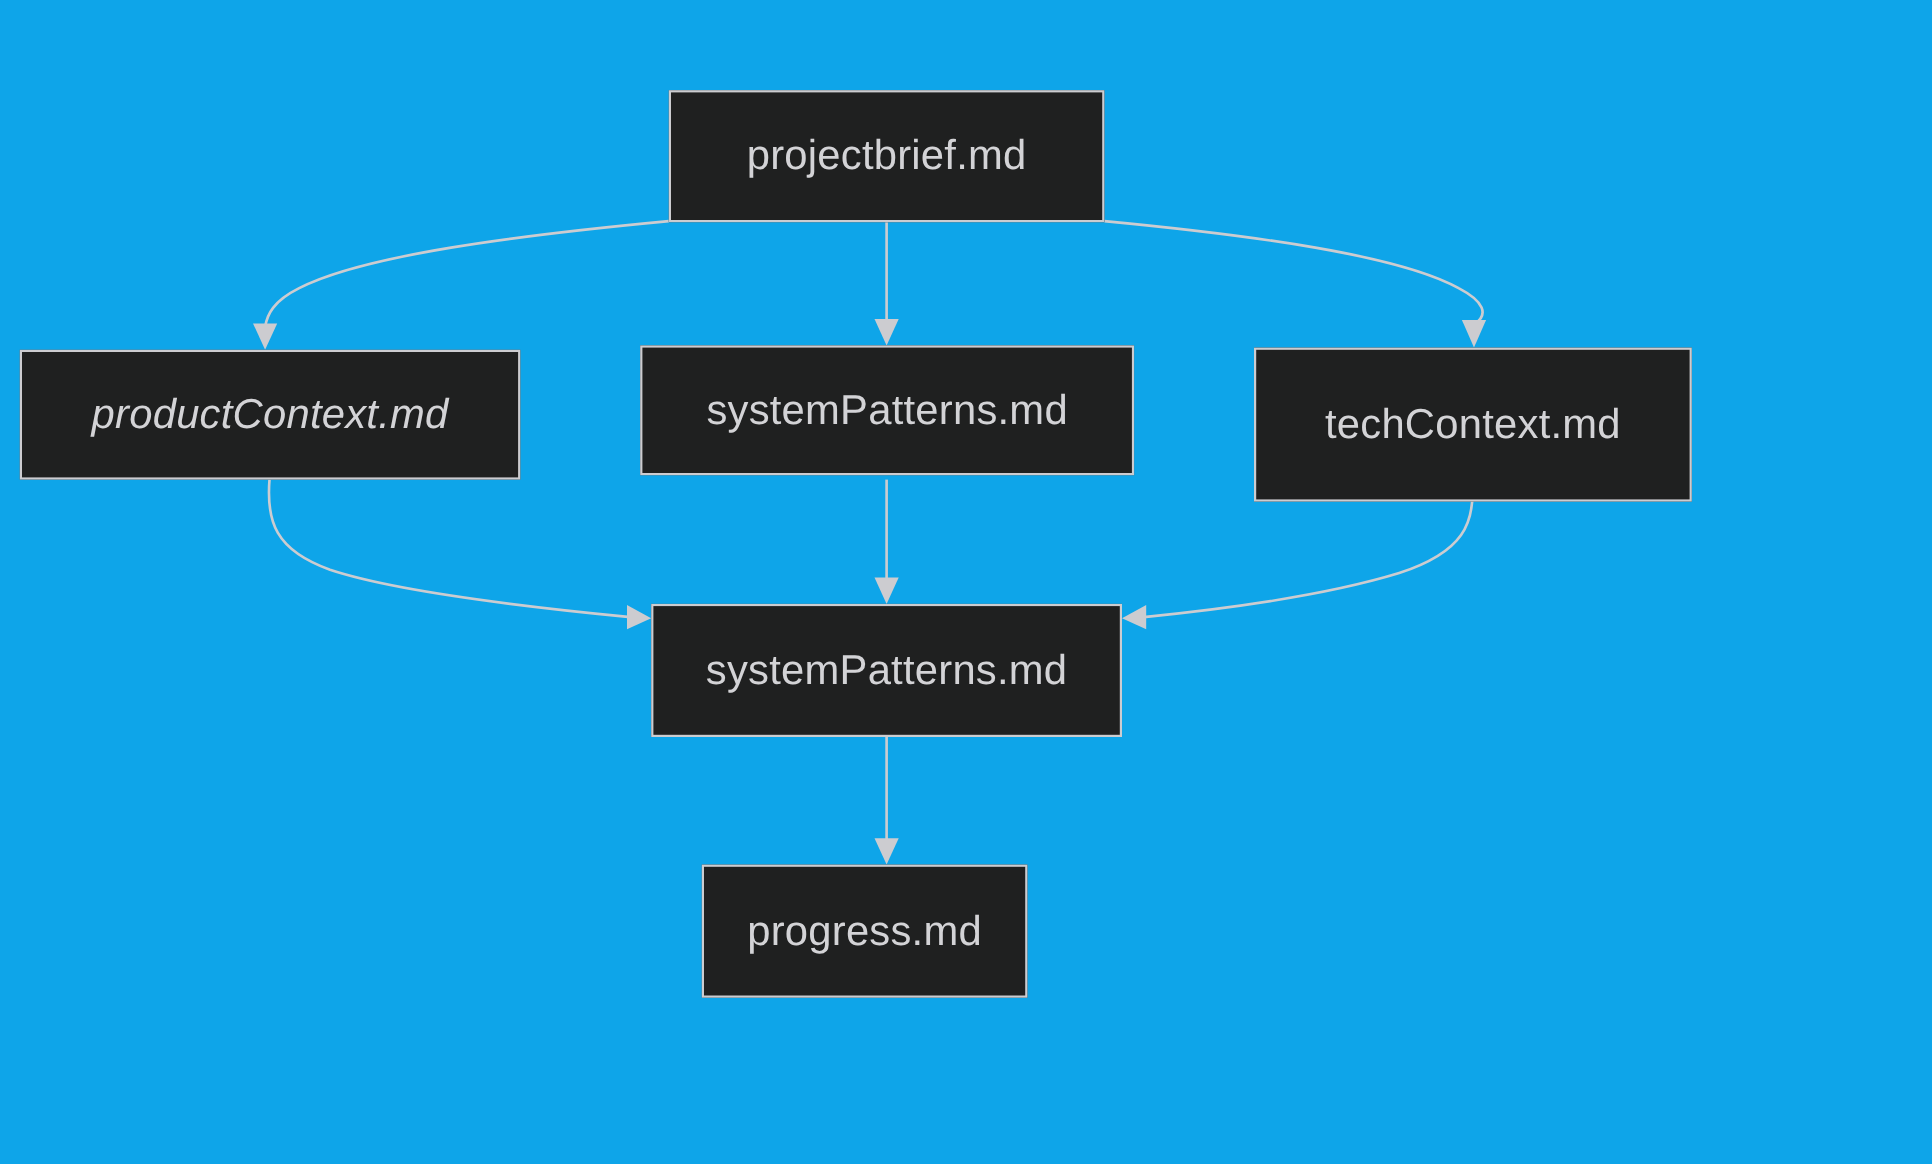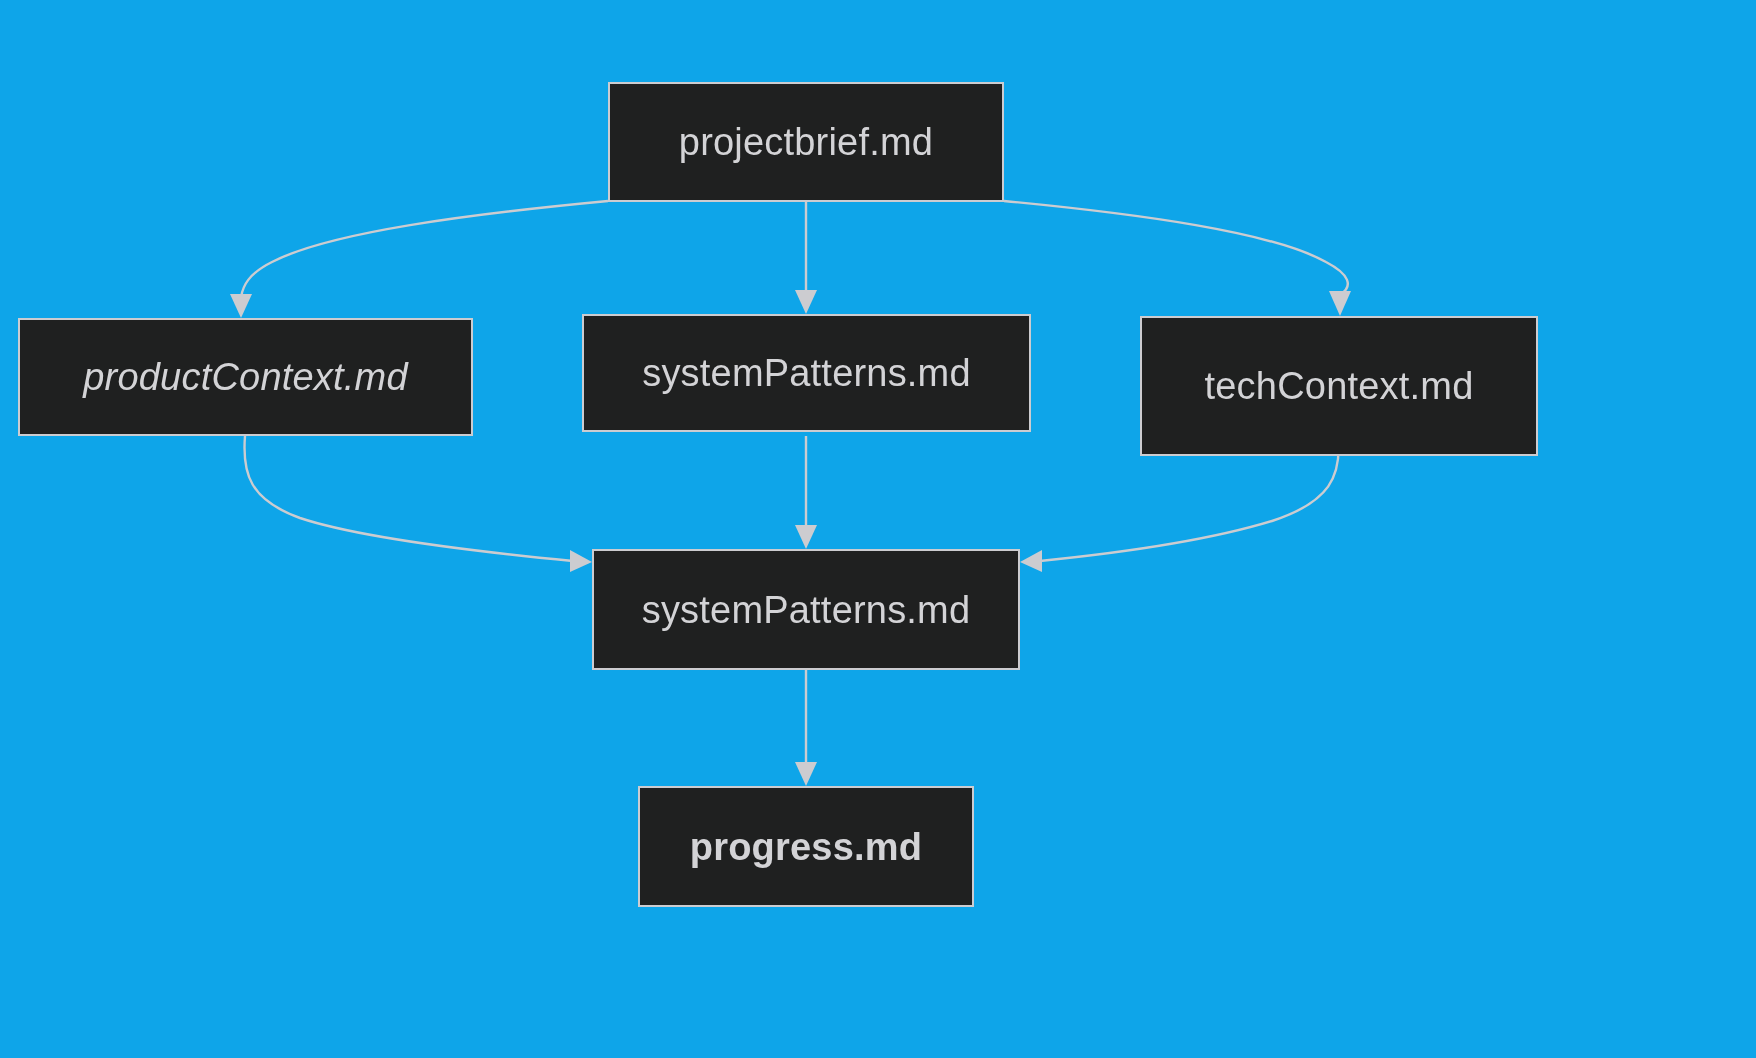--- a/index.html
+++ b/index.html
@@ -116,17 +116,17 @@
   </div>
 
   <div class="node" id="node-techContext" style="left:1140px; top:316px; width:398px; height:140px;">
     <span class="node-label">techContext.md</span>
   </div>
 
   <div class="node" id="node-activeContext" style="left:592px; top:549px; width:428px; height:121px;">
     <span class="node-label">systemPatterns.md</span>
   </div>
 
-  <div class="node" id="node-progress" style="left:638px; top:786px; width:336px; height:121px;font-weight:bold;">
+  <div class="node" id="node-progress" style="left:638px; top:786px; width:296px; height:121px;">
     <span class="node-label">progress.md</span>
   </div>
 
 </div>
 
 </body></html>

